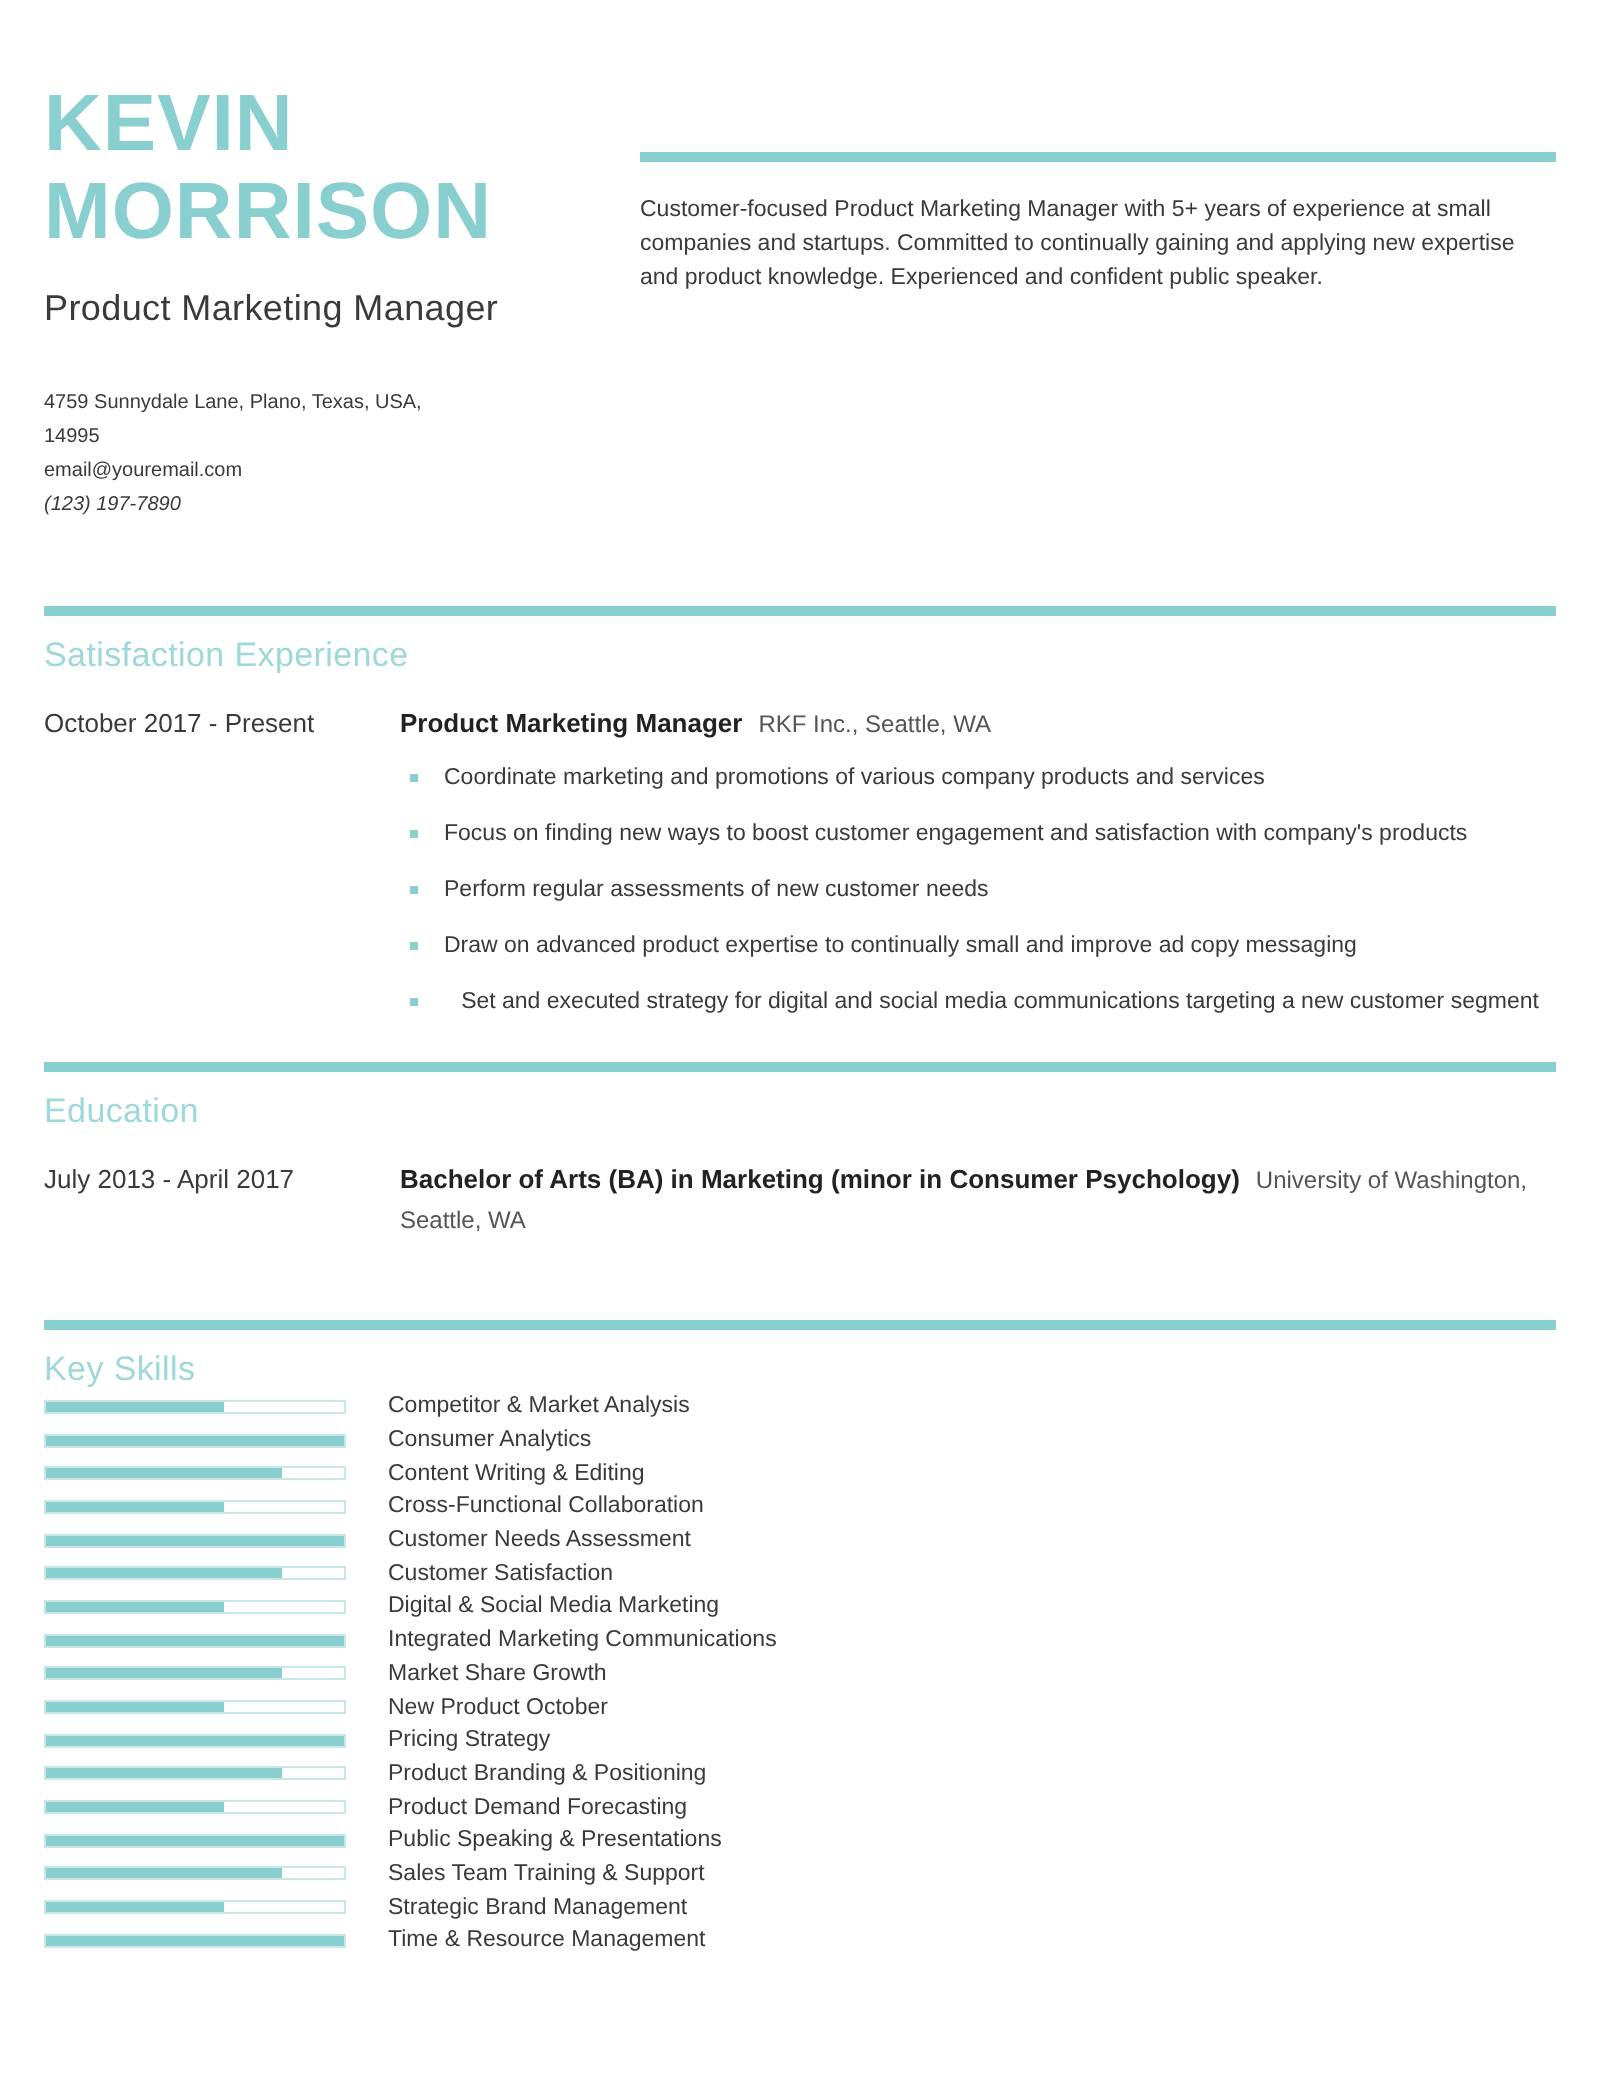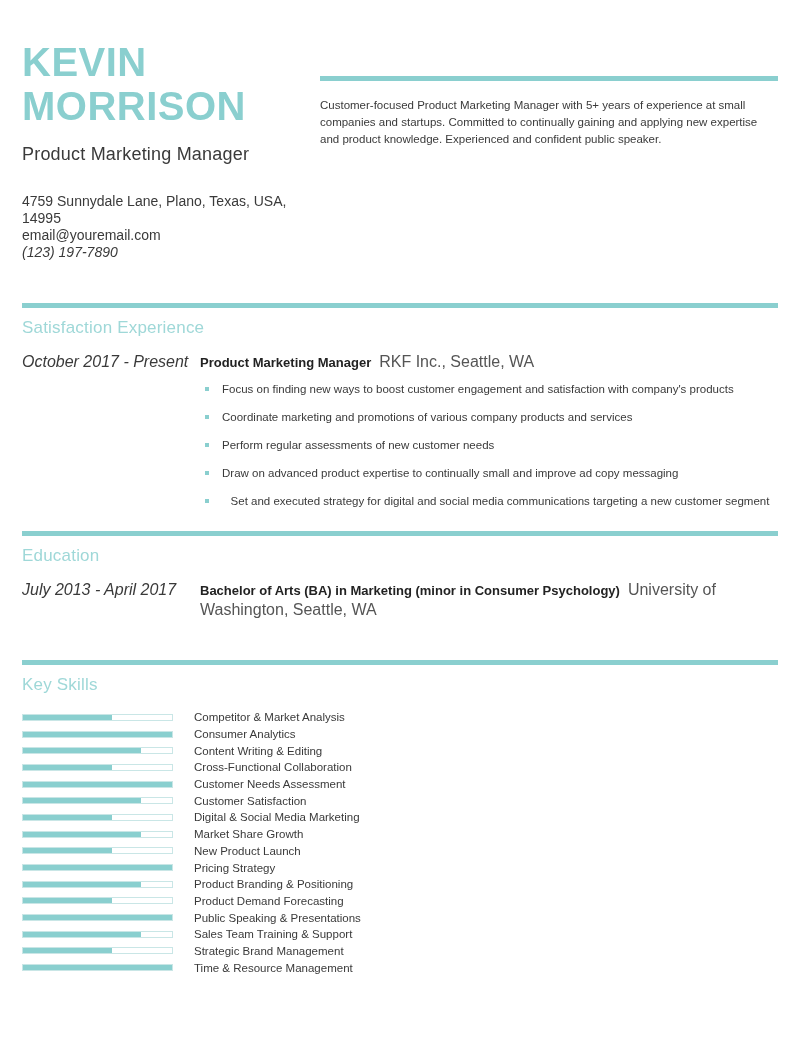--- a/index.html
+++ b/index.html
@@ -55,21 +55,21 @@
   .job-title {
     font-size: 18px;
     font-weight: 400;
     color: #3a3a3a;
     margin: 16px 0 0 0;
     letter-spacing: 0.2px;
   }
 
   .contact {
     margin-top: 28px;
-    font-size: 14px;
+    font-size: 10px;
     line-height: 17px;
     color: #3a3a3a;
   }
   .contact .phone {
     font-style: italic;
   }
 
   .summary-rule {
     height: 5px;
     background: #8ACFCF;
@@ -99,41 +99,40 @@
     letter-spacing: 0.2px;
   }
 
   .entry {
     display: flex;
     margin-top: 14px;
   }
   .entry-date {
     width: 178px;
     flex: 0 0 178px;
-    font-size: 16px;
+    font-size: 13px;
     line-height: 16px;
     color: #3a3a3a;
     padding-top: 2px;
-    font-style: italic;
   }
   .entry-body {
     flex: 1 1 auto;
   }
   .entry-heading {
     font-size: 13px;
     line-height: 19px;
     color: #222222;
     margin: 0;
   }
   .entry-heading .role {
     font-weight: 700;
   }
   .entry-heading .org {
     font-weight: 400;
-    font-size: 16px;
+    font-size: 12px;
     color: #555555;
     margin-left: 8px;
   }
 
   ul.bullets {
     list-style: none;
     margin: 9px 0 0 0;
     padding: 0;
   }
   ul.bullets li {
@@ -151,21 +150,20 @@
     top: 6px;
     width: 4px;
     height: 4px;
     background: #8ACFCF;
     display: block;
   }
 
   
   .skills-section { margin-top: 22px; }
   .skills-list {
-    margin-top: 14px;
   }
   .skill-row {
     display: flex;
     align-items: center;
     height: 16.7px;
   }
   .skill-bar {
     width: 151px;
     flex: 0 0 151px;
     height: 7px;
@@ -219,22 +217,22 @@
     <div class="section-rule"></div>
     <h2 class="section-title">Satisfaction Experience</h2>
 
     <div class="entry">
       <div class="entry-date">October 2017 - Present</div>
       <div class="entry-body">
         <div class="entry-heading">
           <span class="role">Product Marketing Manager</span><span class="org">RKF Inc., Seattle, WA</span>
         </div>
         <ul class="bullets">
+          <li><span class="dot"></span><span>Coordinate marketing and promotions of various company products and services</span></li>
           <li><span class="dot"></span><span>Focus on finding new ways to boost customer engagement and satisfaction with company's products</span></li>
-          <li><span class="dot"></span><span>Coordinate marketing and promotions of various company products and services</span></li>
           <li><span class="dot"></span><span>Perform regular assessments of new customer needs</span></li>
           <li><span class="dot"></span><span>Draw on advanced product expertise to continually small and improve ad copy messaging</span></li>
           <li><span class="dot"></span><span>Set and executed strategy for digital and social media communications targeting a new customer segment</span></li>
         </ul>
       </div>
     </div>
   </div>
 
   <div class="section" style="margin-top:22px;">
     <div class="section-rule"></div>
@@ -292,29 +290,35 @@
           <div class="skill-label">Customer Satisfaction</div>
         </div>
         <div class="skill-row">
           <div class="skill-bar">
             <div class="skill-fill" style="width: 60%;"></div>
           </div>
           <div class="skill-label">Digital &amp; Social Media Marketing</div>
         </div>
         <div class="skill-row">
           <div class="skill-bar">
+            <div class="skill-fill" style="width: 100%;"></div>
+          </div>
+          <div class="skill-label">Integrated Marketing Communications</div>
+        </div>
+        <div class="skill-row">
+          <div class="skill-bar">
             <div class="skill-fill" style="width: 79%;"></div>
           </div>
           <div class="skill-label">Market Share Growth</div>
         </div>
         <div class="skill-row">
           <div class="skill-bar">
             <div class="skill-fill" style="width: 60%;"></div>
           </div>
-          <div class="skill-label">New Product Launch</div>
+          <div class="skill-label">New Product October</div>
         </div>
         <div class="skill-row">
           <div class="skill-bar">
             <div class="skill-fill" style="width: 100%;"></div>
           </div>
           <div class="skill-label">Pricing Strategy</div>
         </div>
         <div class="skill-row">
           <div class="skill-bar">
             <div class="skill-fill" style="width: 79%;"></div>

